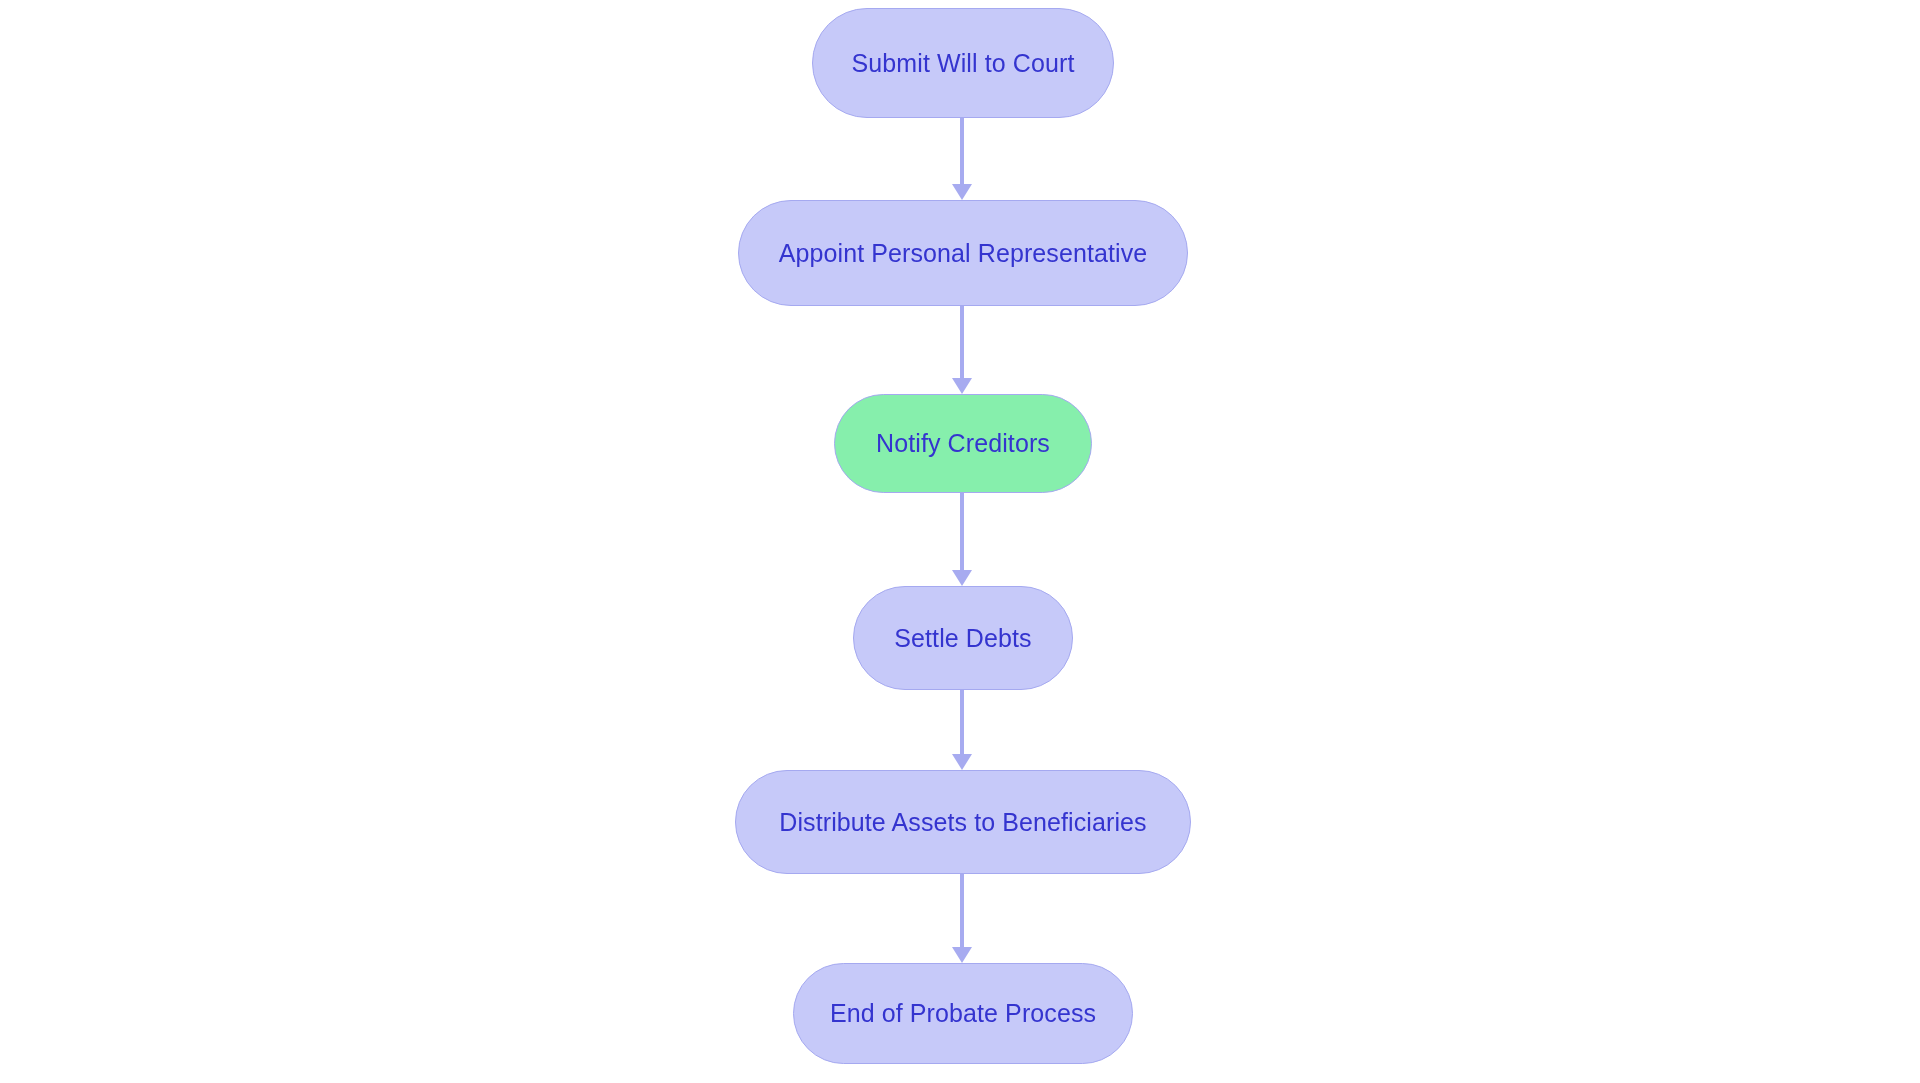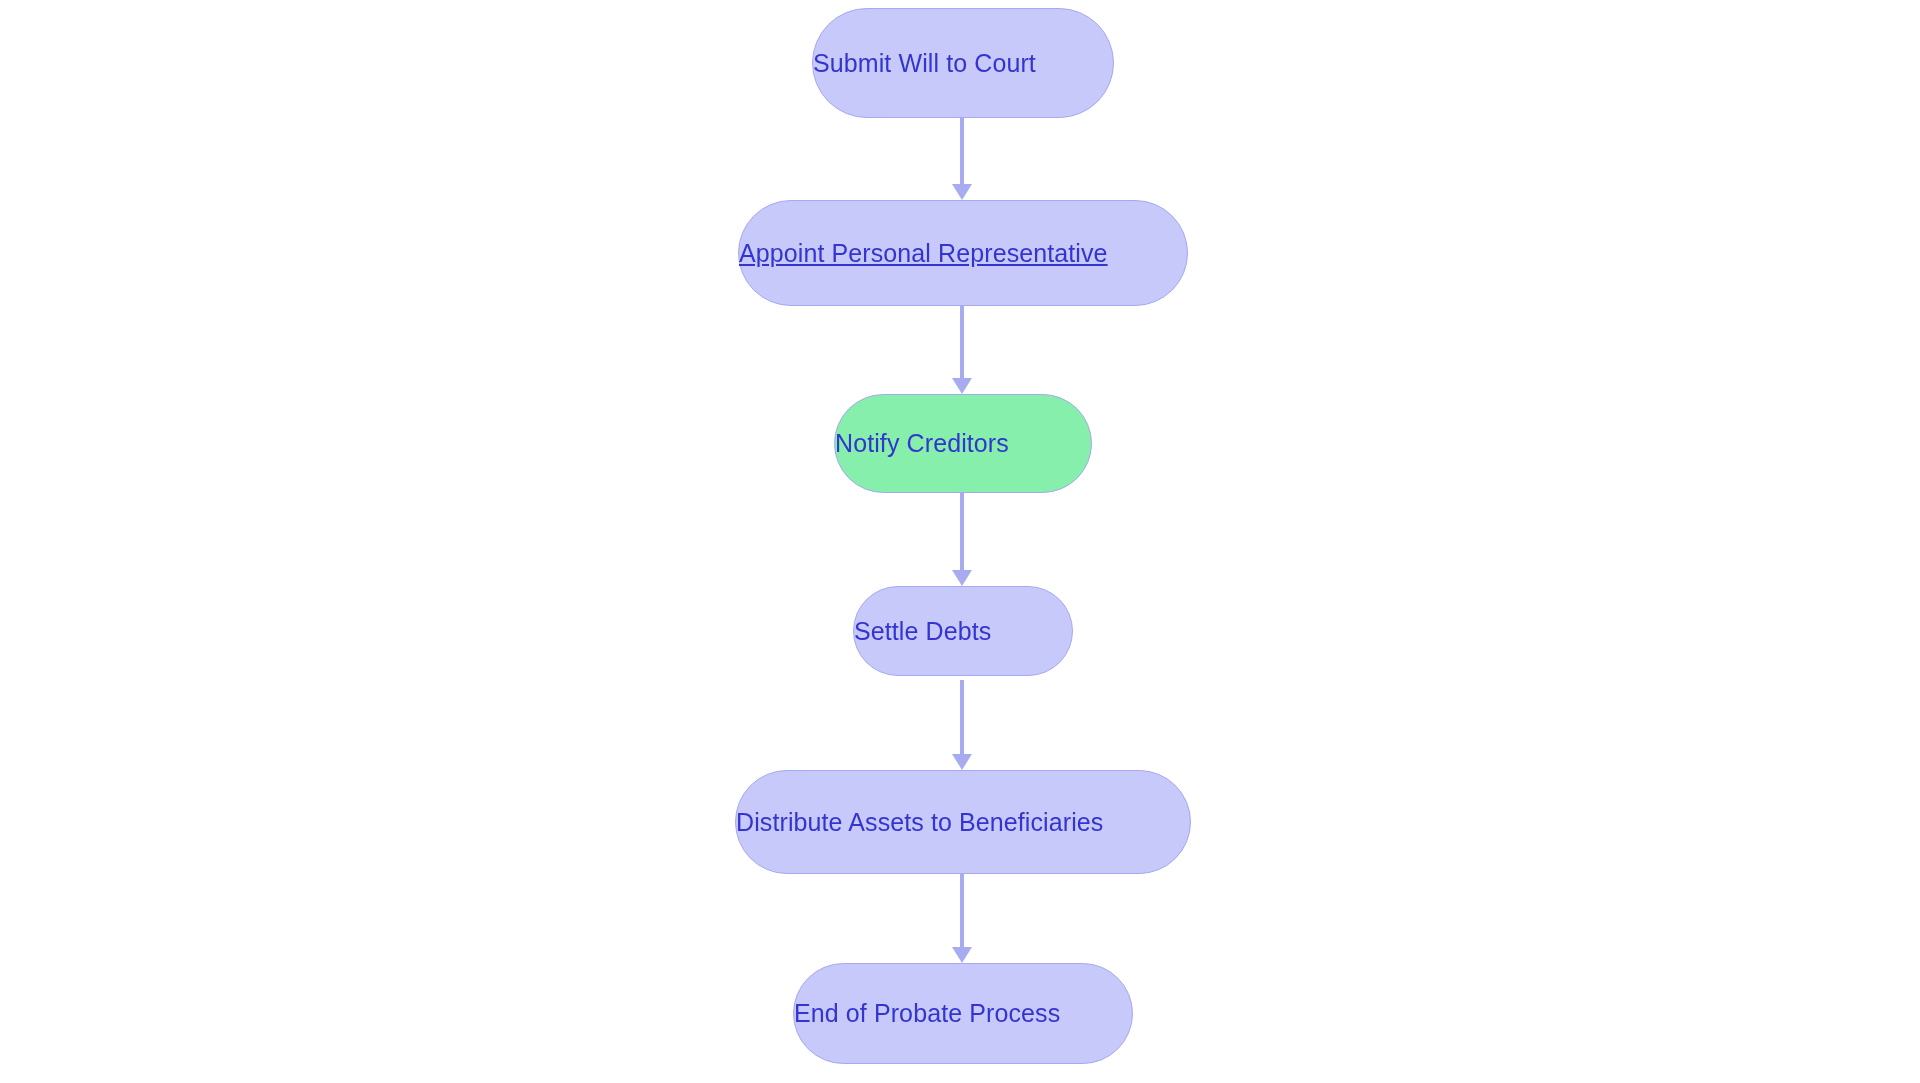--- a/index.html
+++ b/index.html
@@ -21,20 +21,21 @@
     height: 1083px;
     background: #ffffff;
   }
 
   
   .node {
     position: absolute;
     box-sizing: border-box;
     display: flex;
     align-items: center;
+    justify-content: center;
     background: #c6c9f9;
     border: 1.5px solid #a5a9f0;
     border-radius: 999px;
     color: #3434cf;
     white-space: nowrap;
     user-select: none;
   }
   .node-label {
     font-family: "Liberation Sans", sans-serif;
     font-size: 25px;
@@ -92,29 +93,29 @@
     <g>
       <line class="edge-line" x1="962" y1="874" x2="962" y2="947" stroke="#a7abf0"></line>
       <polygon class="edge-head" points="952,947 972,947 962,963" fill="#a7abf0"></polygon>
     </g>
   </svg>
 
   <div class="node" id="node-0" style="left: 812px; top: 8px; width: 302px; height: 110px; background: rgb(198, 201, 249); border-color: rgb(165, 169, 240); color: rgb(52, 52, 207);">
     <span class="node-label">Submit Will to Court</span>
   </div>
 
-  <div class="node" id="node-1" style="left: 738px; top: 200px; width: 450px; height: 106px; background: rgb(198, 201, 249); border-color: rgb(165, 169, 240); color: rgb(52, 52, 207); text-decoration: underline;">
+  <div class="node" id="node-1" style="left: 738px; top: 200px; width: 450px; height: 106px; background: rgb(198, 201, 249); border-color: rgb(165, 169, 240); color: rgb(52, 52, 207);">
     <span class="node-label">Appoint Personal Representative</span>
   </div>
 
   <div class="node" id="node-2" style="left: 834px; top: 394px; width: 258px; height: 99px; background: #86efac; border-color: rgb(165, 169, 240); color: rgb(52, 52, 207);">
     <span class="node-label">Notify Creditors</span>
   </div>
 
-  <div class="node" id="node-3" style="left: 853px; top: 586px; width: 220px; height: 90px; background: rgb(198, 201, 249); border-color: rgb(165, 169, 240); color: rgb(52, 52, 207);">
+  <div class="node" id="node-3" style="left: 853px; top: 586px; width: 220px; height: 104px; background: rgb(198, 201, 249); border-color: rgb(165, 169, 240); color: rgb(52, 52, 207);">
     <span class="node-label">Settle Debts</span>
   </div>
 
   <div class="node" id="node-4" style="left: 735px; top: 770px; width: 456px; height: 104px; background: rgb(198, 201, 249); border-color: rgb(165, 169, 240); color: rgb(52, 52, 207);">
     <span class="node-label">Distribute Assets to Beneficiaries</span>
   </div>
 
   <div class="node" id="node-5" style="left: 793px; top: 963px; width: 340px; height: 101px; background: rgb(198, 201, 249); border-color: rgb(165, 169, 240); color: rgb(52, 52, 207);">
     <span class="node-label">End of Probate Process</span>
   </div>

